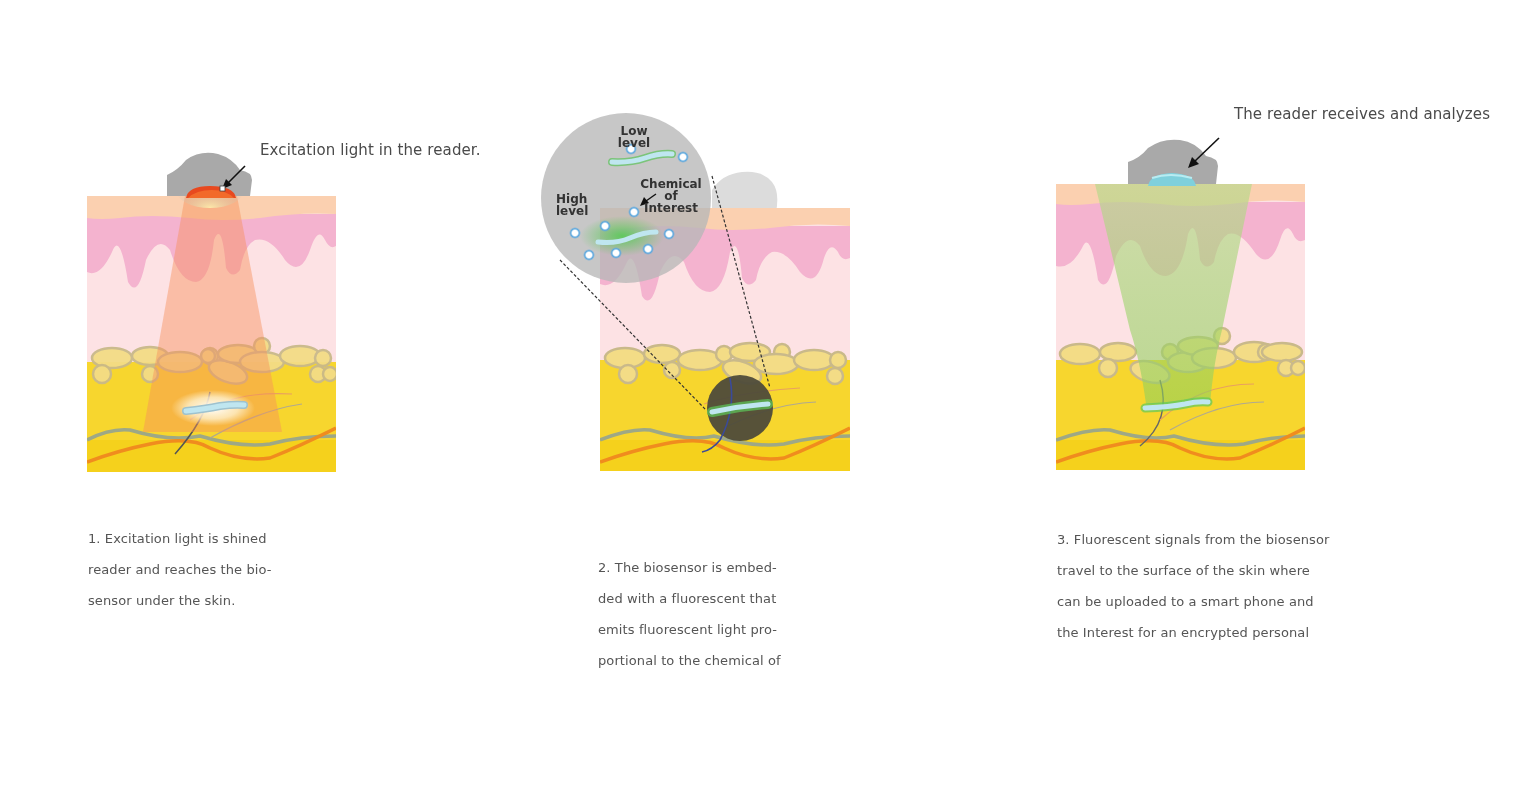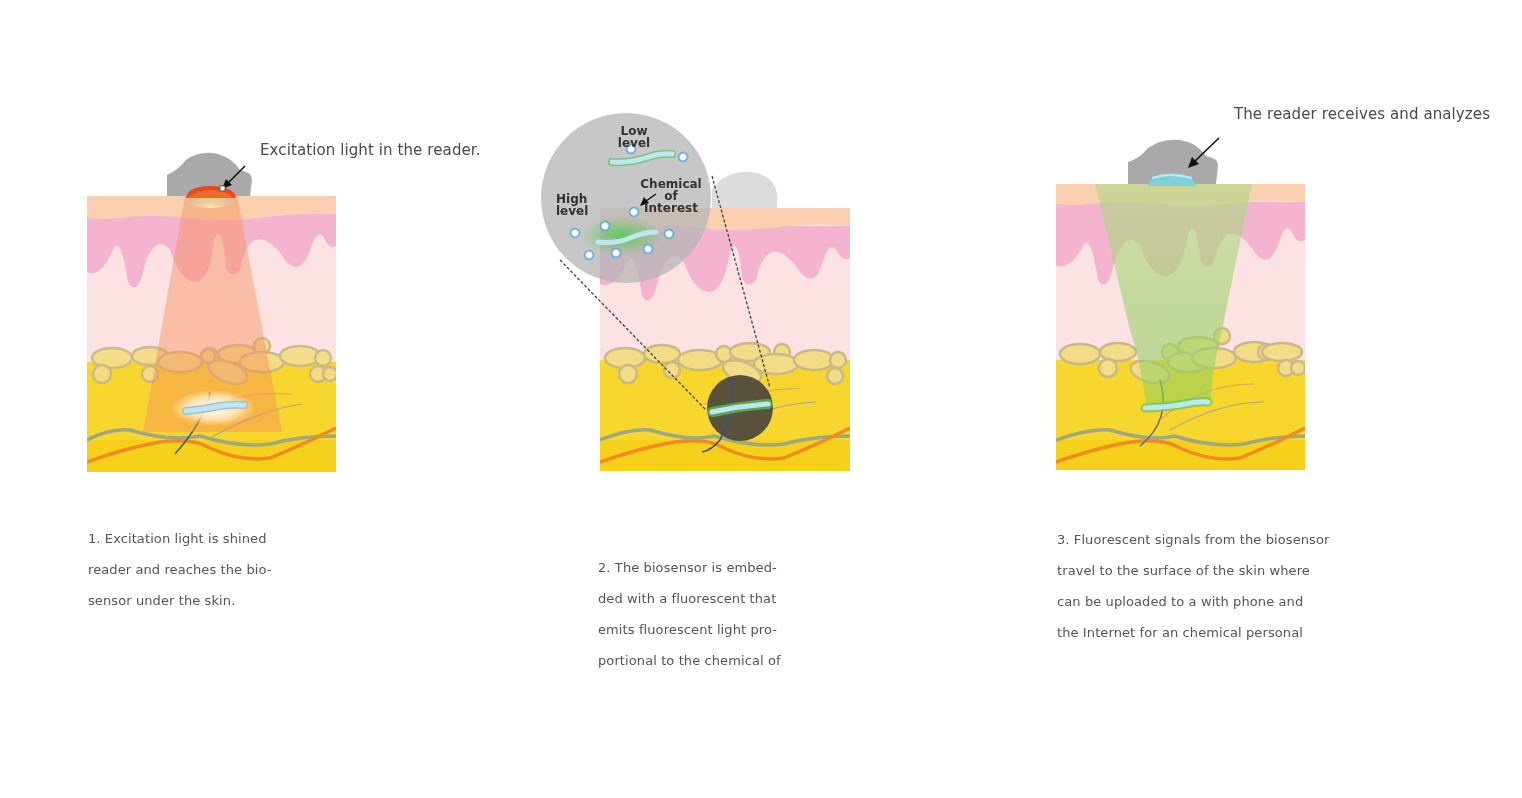--- a/index.html
+++ b/index.html
@@ -229,16 +229,16 @@
 
     <line x1="1219" y1="138" x2="1194" y2="162" stroke="#111" stroke-width="1.6"></line>
     <path d="M1188,168 L1192,157 L1199,164 Z" fill="#111"></path>
   </svg>
   <div class="callout" style="left:1234px;top:102px;">
     <span class="line" style="display:block">The reader receives and analyzes</span>
   </div>
   <div class="caption" style="left:1057px;top:524px;">
     <span class="line">3. Fluorescent signals from the biosensor</span>
     <span class="line">travel to the surface of the skin where</span>
-    <span class="line">can be uploaded to a with phone and</span>
-    <span class="line">the Internet for an chemical personal</span>
+    <span class="line">can be uploaded to a smart phone and</span>
+    <span class="line">the Interest for an encrypted personal</span>
   </div>
 </div>
 
 </body></html>

